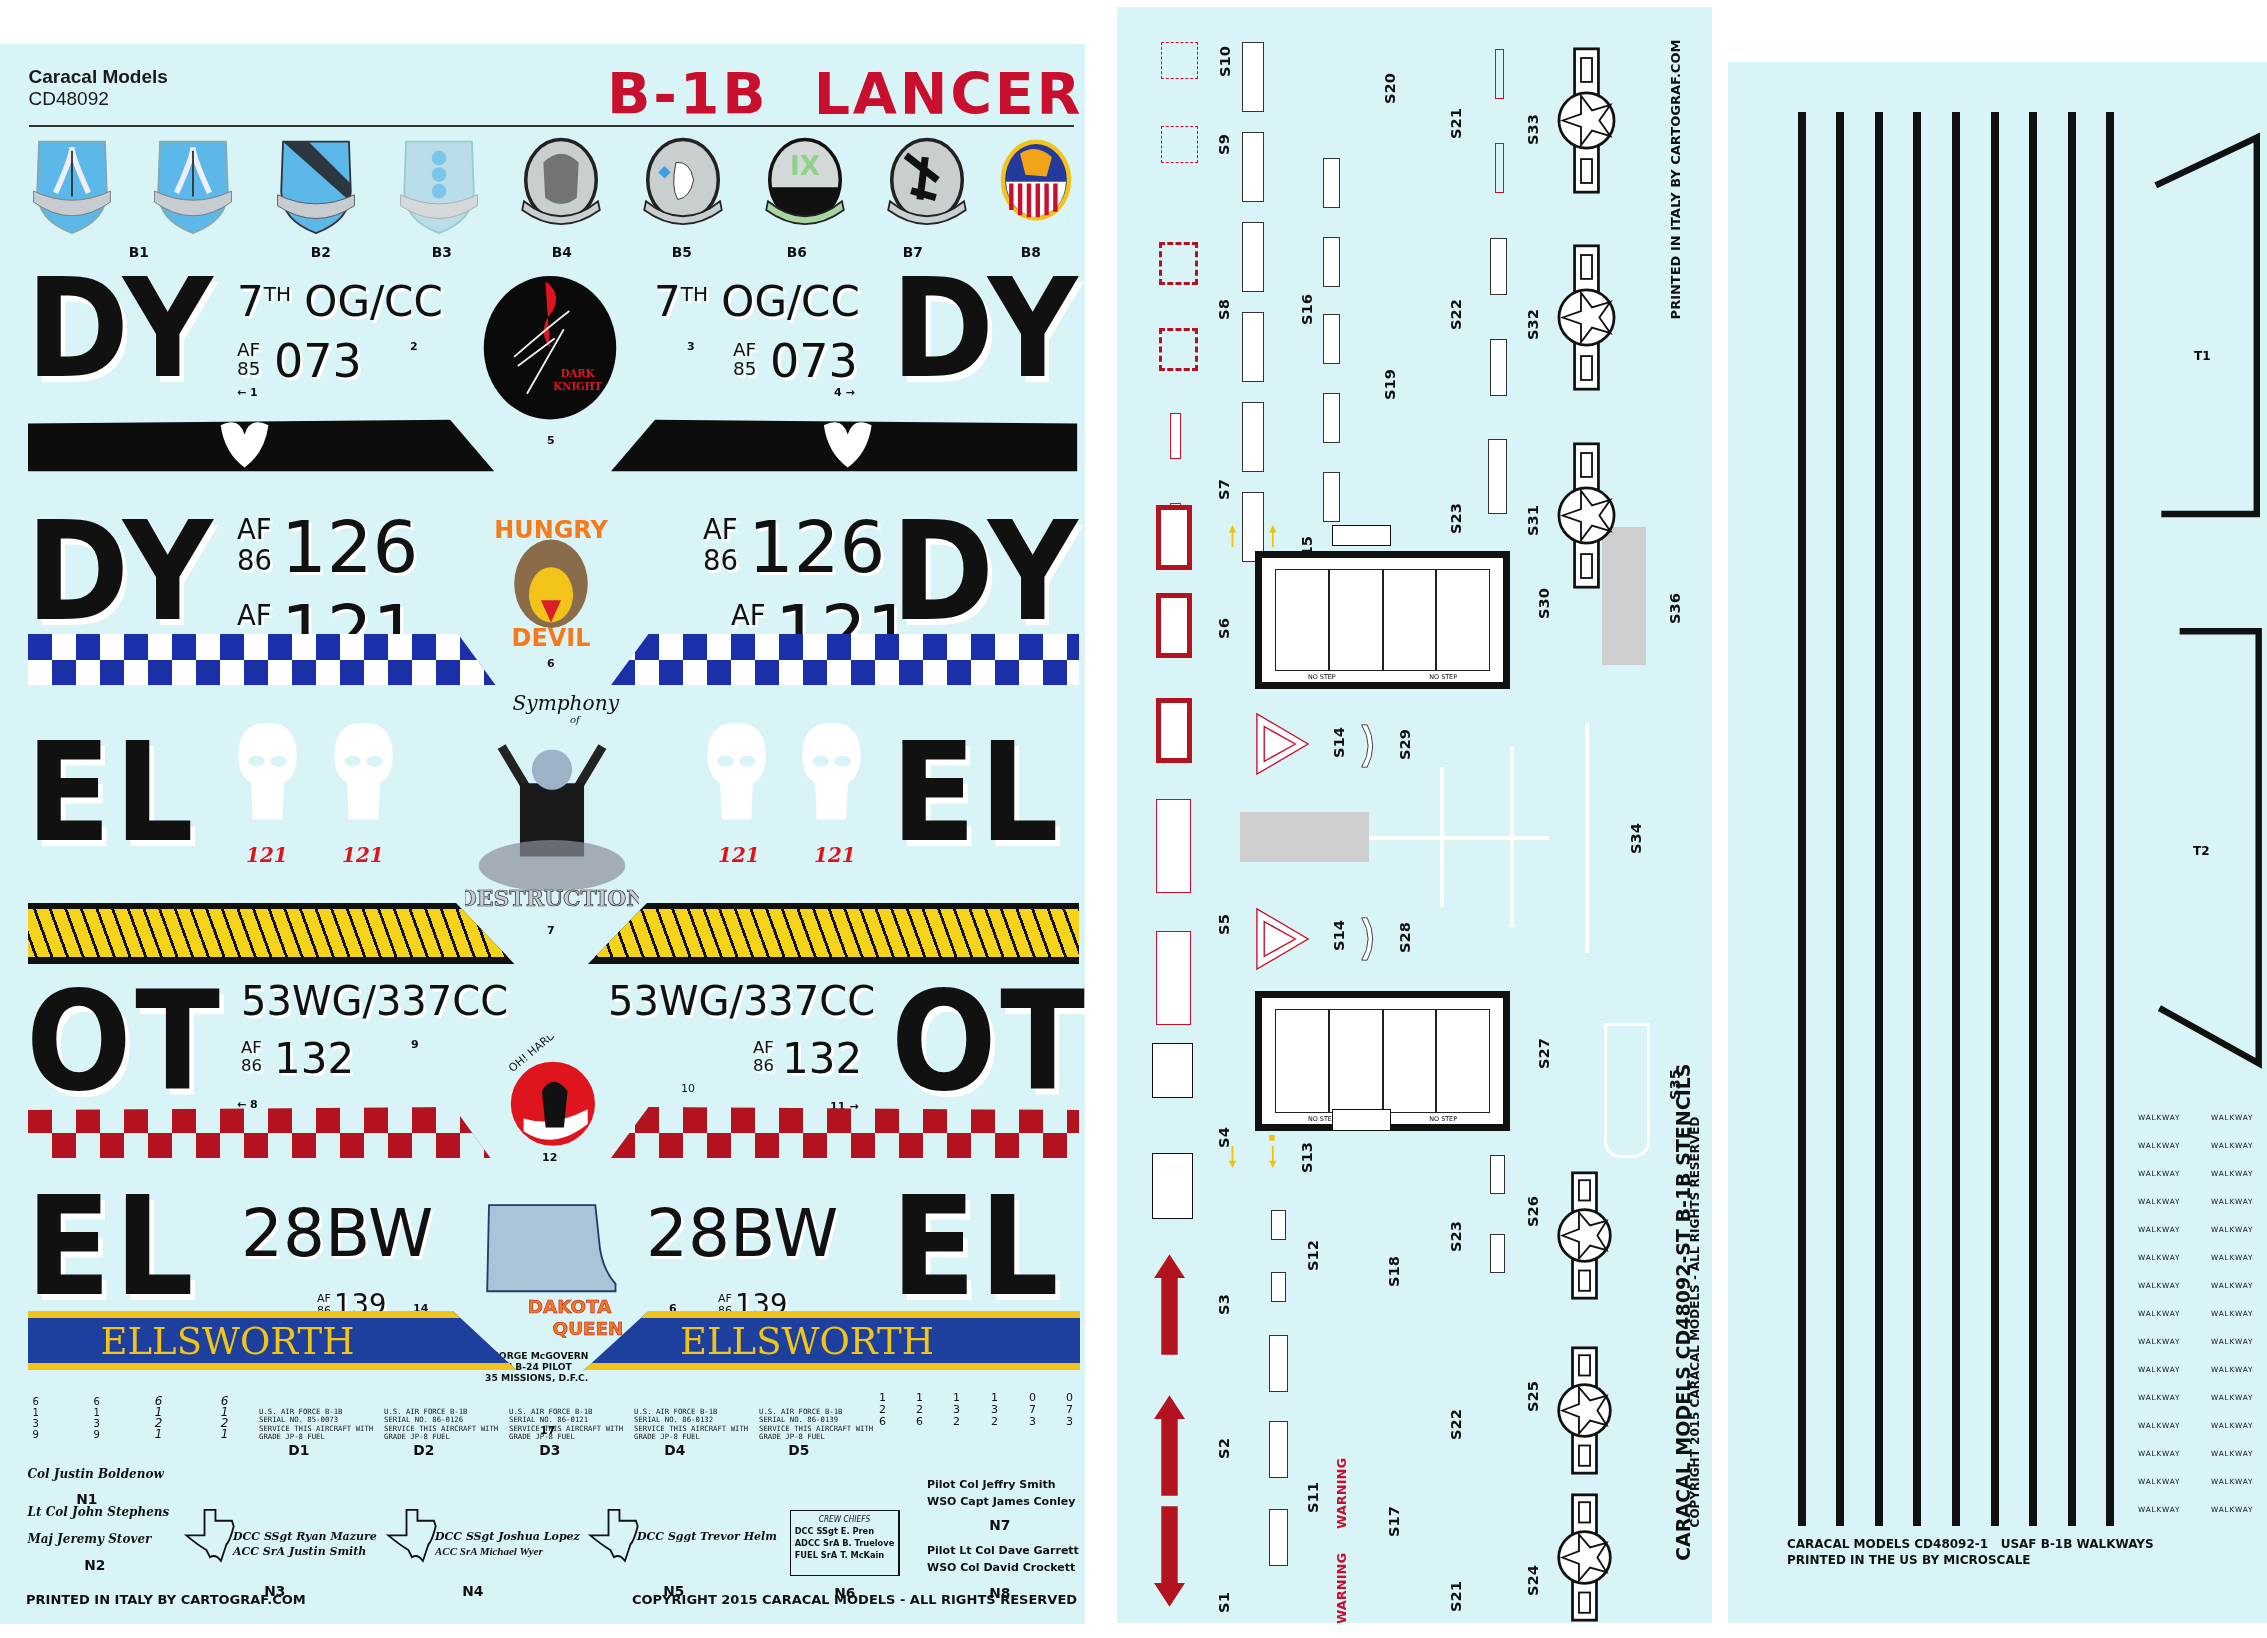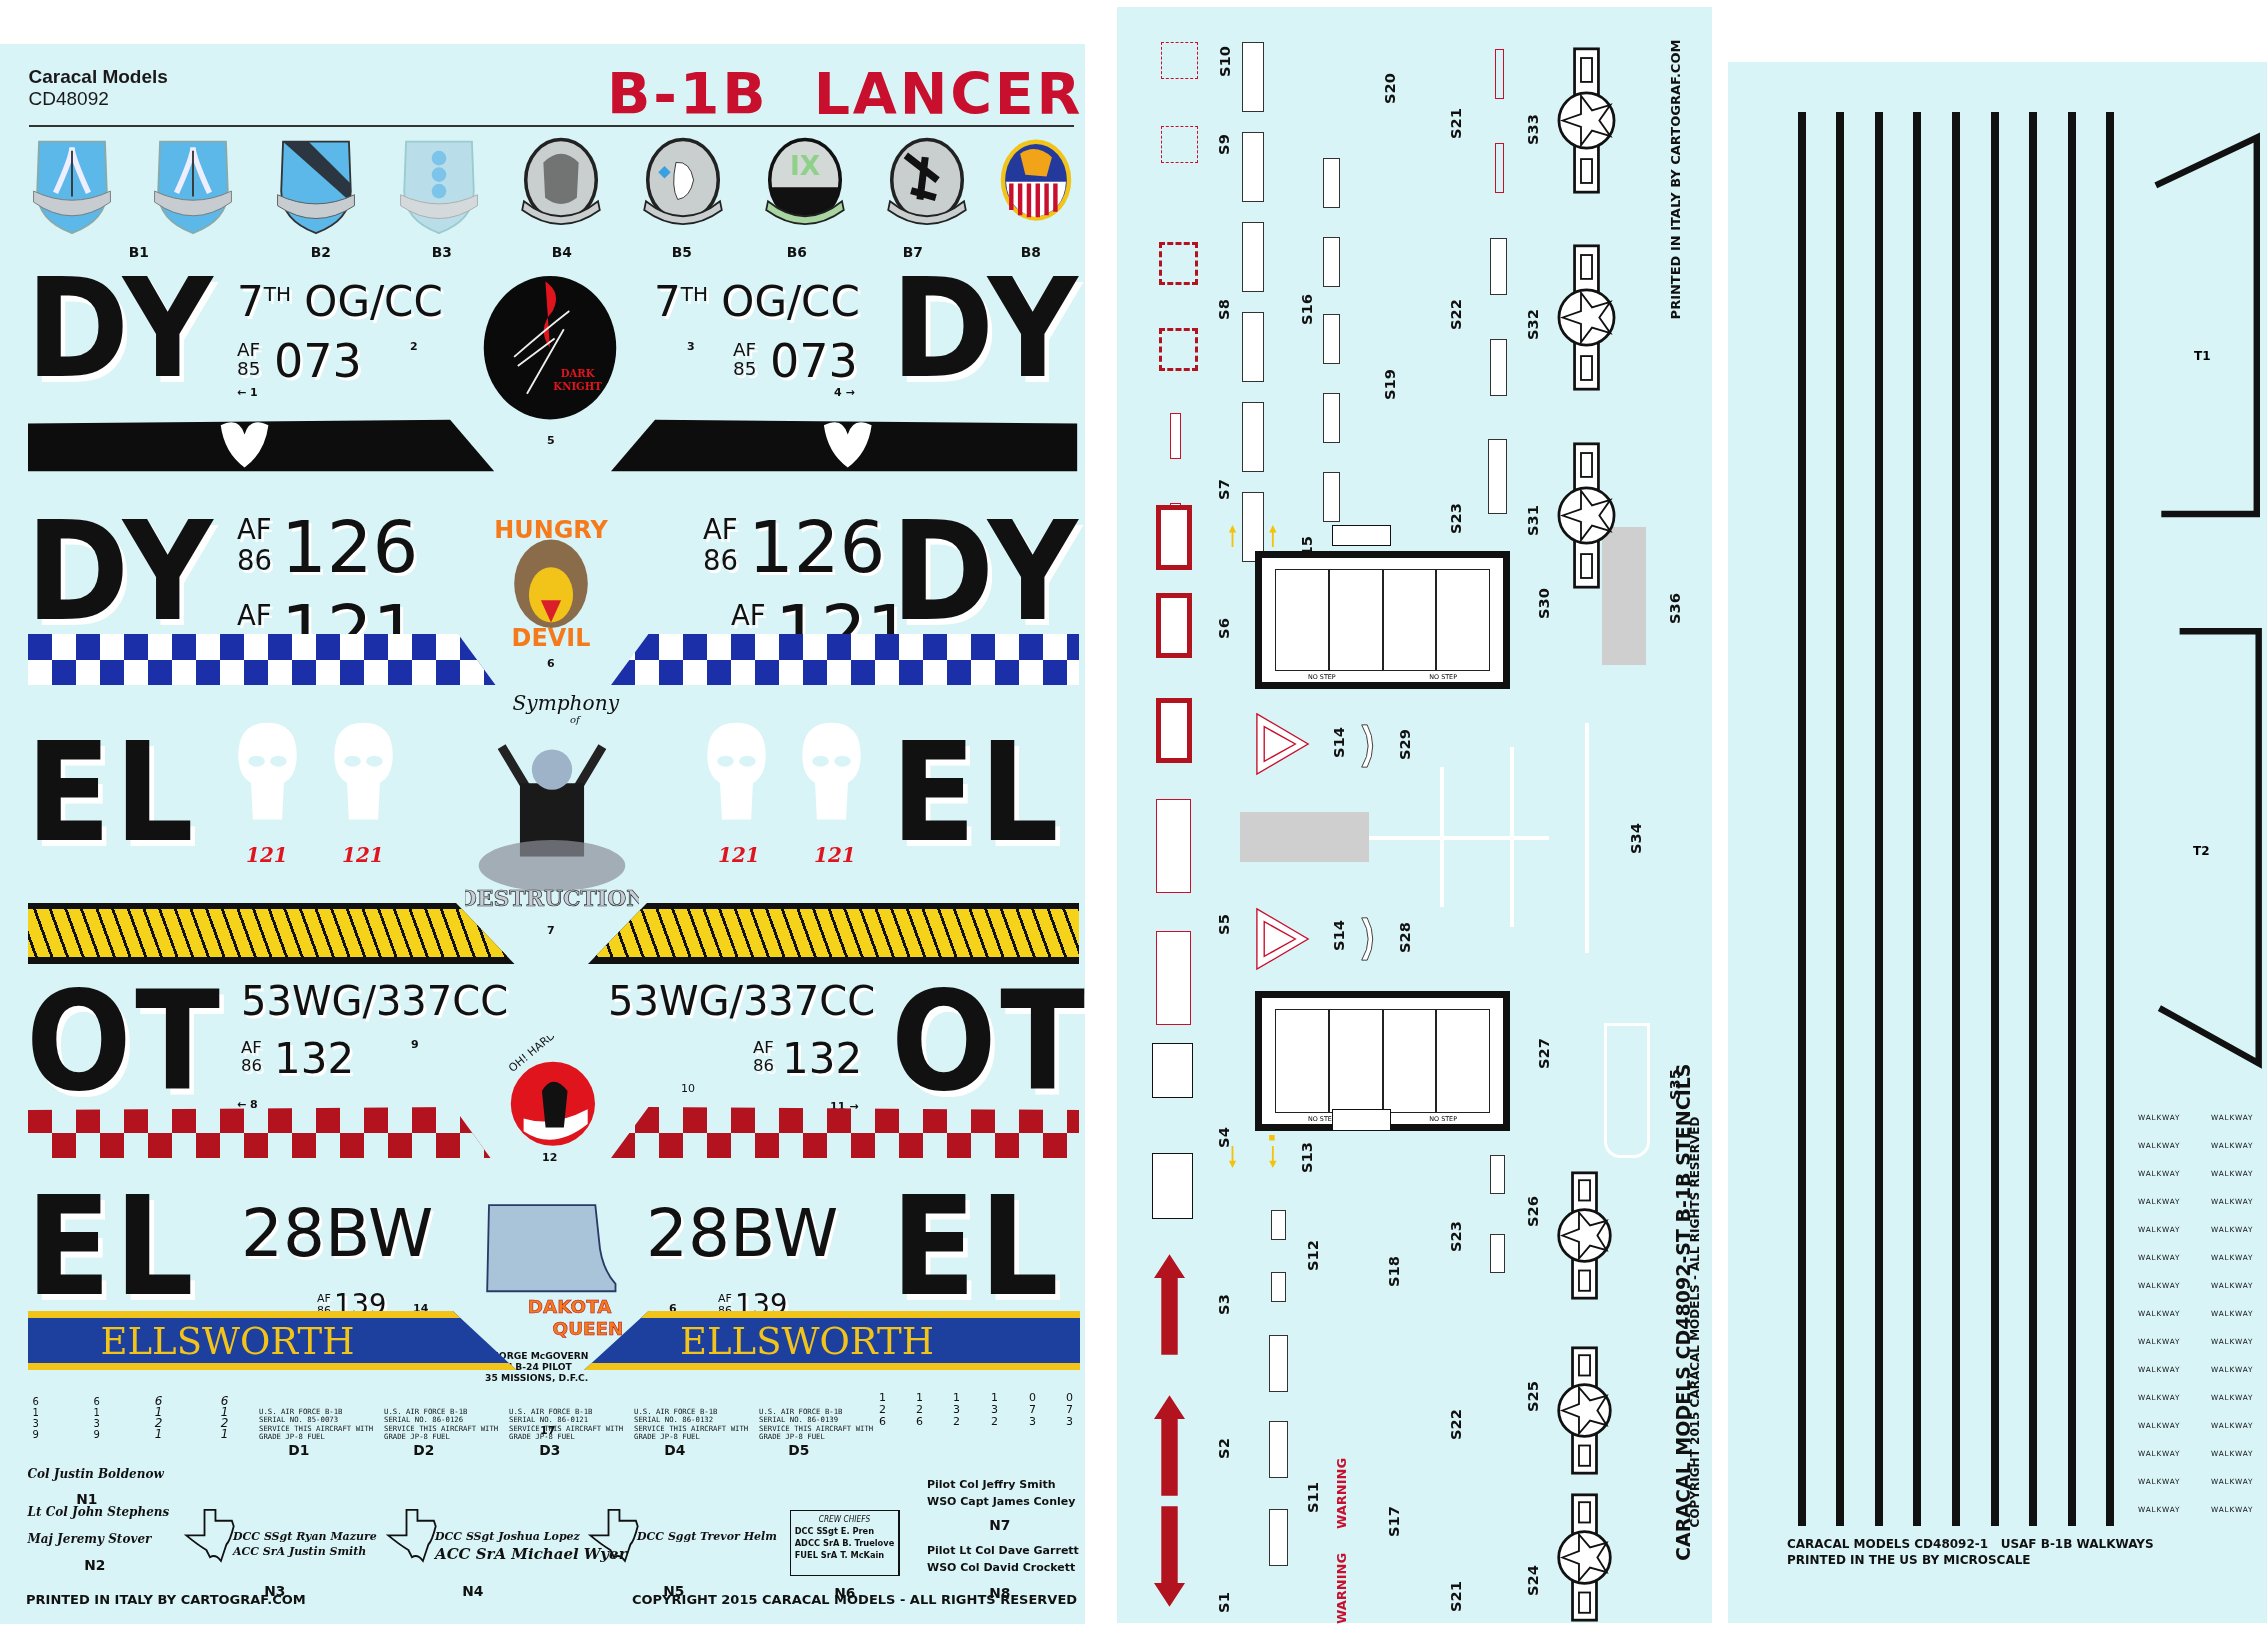--- a/index.html
+++ b/index.html
@@ -402,21 +402,21 @@
       <path d="M22 2 H34 V14 H52 L54 20 Q50 36 46 40 L40 58 Q34 50 28 54 L24 46 Q14 40 2 30 H22 Z" fill="none" stroke="#111" stroke-width="2"></path>
     </svg>
   <div class="abs script" style="left:233px;top:1486px;font-size:11px;">DCC  SSgt Ryan Mazure</div>
   <div class="abs script" style="left:233px;top:1501px;font-size:11px;">ACC  SrA Justin Smith</div>
   <div class="abs lbl" style="left:261px;top:1539px;width:27.5px;">N3</div>
 
   <svg class="abs" style="left:386px;top:1464px;" width="83" height="73" viewBox="0 0 90 80">
       <path d="M22 2 H34 V14 H52 L54 20 Q50 36 46 40 L40 58 Q34 50 28 54 L24 46 Q14 40 2 30 H22 Z" fill="none" stroke="#111" stroke-width="2"></path>
     </svg>
   <div class="abs script" style="left:435px;top:1486px;font-size:11px;">DCC  SSgt Joshua Lopez</div>
-  <div class="abs script" style="left:435px;top:1501px;font-size:15px;">ACC  SrA Michael Wyer</div>
+  <div class="abs script" style="left:435px;top:1501px;font-size:11px;font-family:Liberation Serif, serif;">ACC  SrA Michael Wyer</div>
   <div class="abs lbl" style="left:459px;top:1539px;width:27.5px;">N4</div>
 
   <svg class="abs" style="left:588px;top:1464px;" width="83" height="73" viewBox="0 0 90 80">
       <path d="M22 2 H34 V14 H52 L54 20 Q50 36 46 40 L40 58 Q34 50 28 54 L24 46 Q14 40 2 30 H22 Z" fill="none" stroke="#111" stroke-width="2"></path>
     </svg>
   <div class="abs script" style="left:637px;top:1486px;font-size:11px;">DCC  Sggt Trevor Helm</div>
   <div class="abs lbl" style="left:660px;top:1539px;width:27.5px;">N5</div>
 
   <div class="abs" style="left:790px;top:1466px;width:110px;height:66px;border:1.8px solid #111;border-right-width:2.8px;font-family:'DejaVu Sans Condensed','DejaVu Sans',sans-serif;font-size:9.2px;font-weight:bold;color:#111;padding:1.8px 3.7px;box-sizing:border-box;line-height:12px;">
     <div style="text-align:center;font-style:italic;font-weight:normal;font-size:8.3px;">CREW CHIEFS</div>

